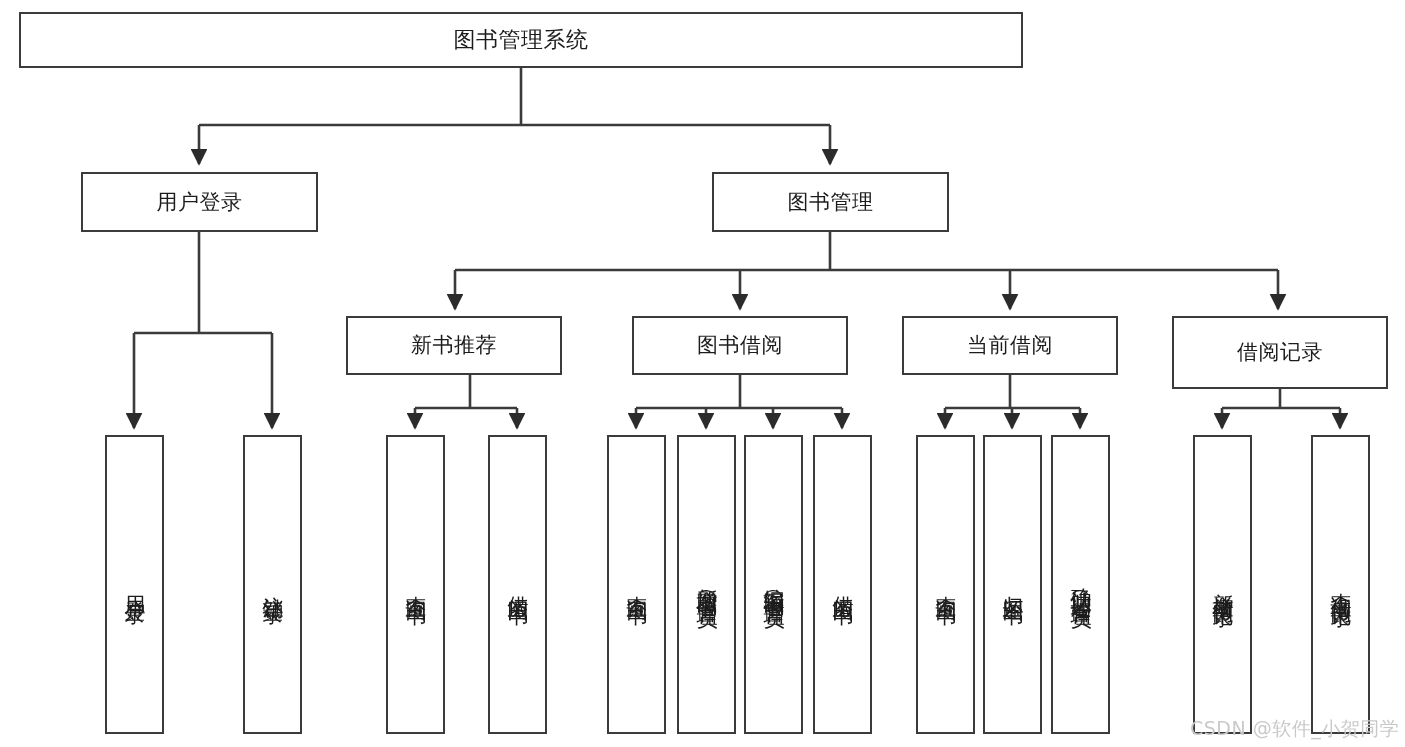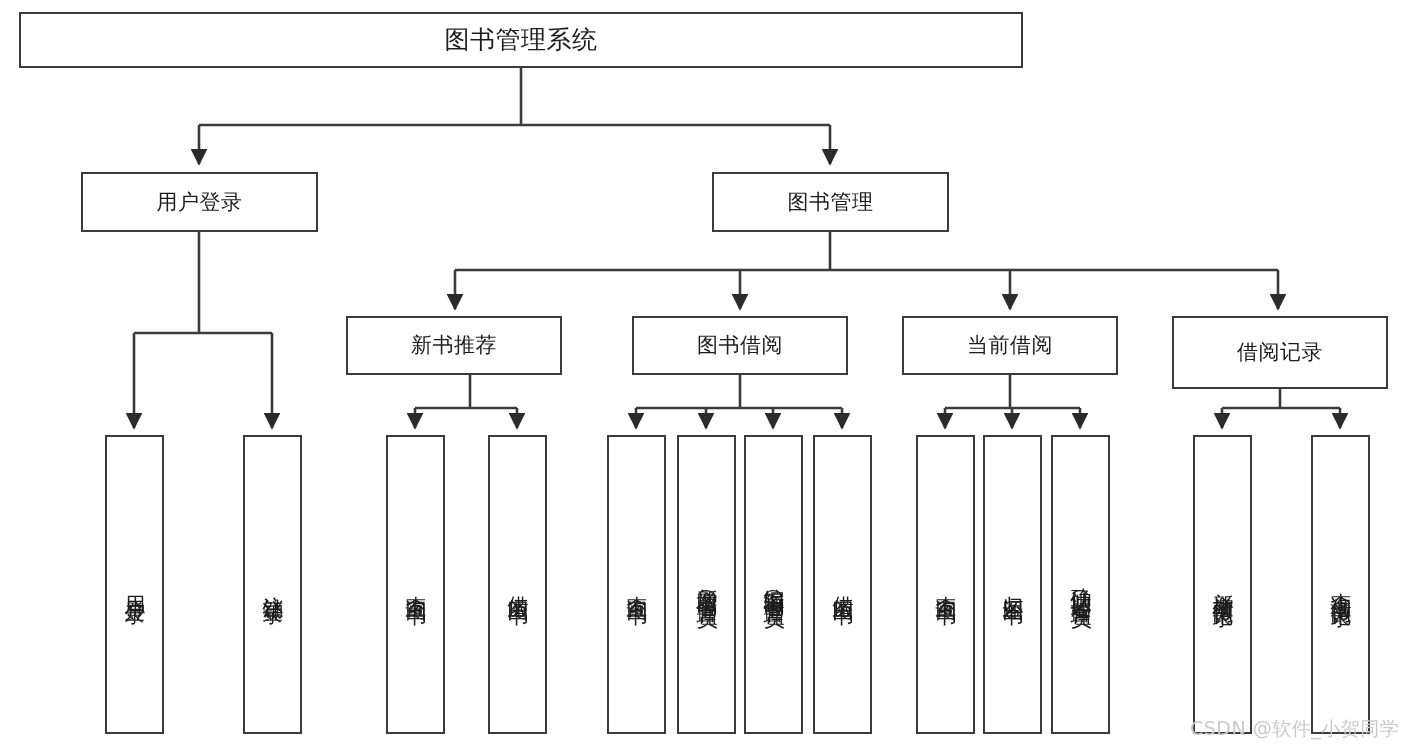--- a/index.html
+++ b/index.html
@@ -40,21 +40,21 @@
     text-align: center;
     line-height: 1.18;
   }
   
   .node.horiz .node-label {
     writing-mode: horizontal-tb;
     font-size: 21px;
     letter-spacing: 0.5px;
   }
   .node.root .node-label {
-    font-size: 25px;
+    font-size: 22px;
     text-align: right;
   }
   
   .node.vert {
     padding: 8px 0;
     align-items: center;
     justify-content: center;
   }
   .node.vert .node-label {
     writing-mode: vertical-rl;

